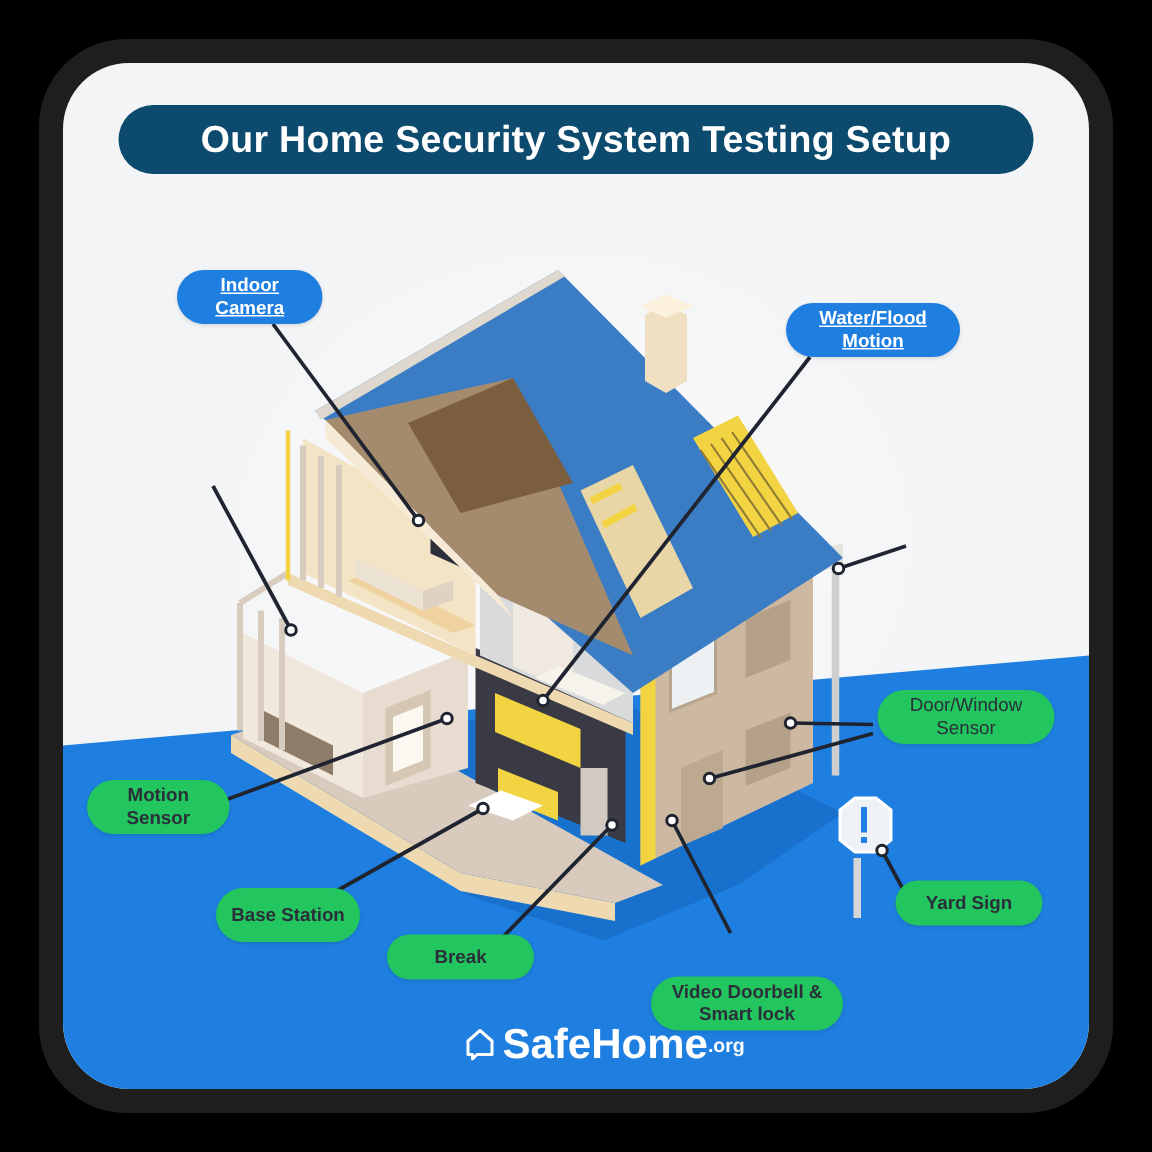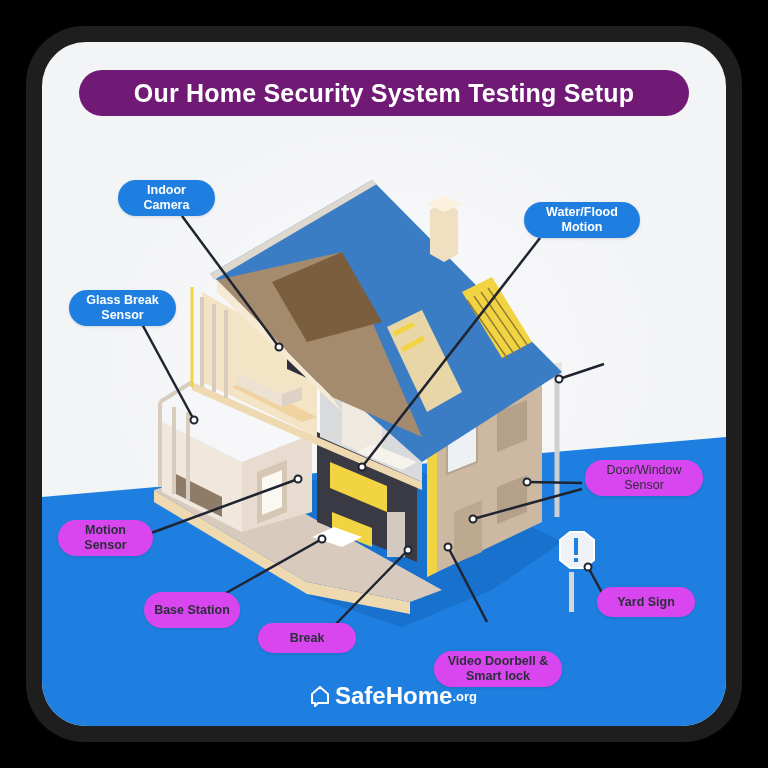--- a/index.html
+++ b/index.html
@@ -15,41 +15,41 @@
       border-radius: 44px; overflow: hidden; background: #f3f4f6;
     }
     .card .bg-glow {
       position: absolute; left: 60px; top: 80px; width: 560px; height: 480px;
       border-radius: 50%; background: radial-gradient(ellipse at center, #fbfbfc 0%, #f3f4f6 70%);
     }
     .floor { position: absolute; left: 0; top: 0; width: 684px; height: 684px; }
 
     .title-pill {
       position: absolute; left: 37px; top: 28px; width: 610px; height: 46px;
-      background: #701a75; border-radius: 23px;
+      background: #0c4a6e; border-radius: 23px;
       display: flex; align-items: center; justify-content: center;
       color: #fff; font-weight: bold; font-size: 25px; letter-spacing: 0.2px;
     }
 
     .house { position: absolute; left: 0; top: 0; width: 684px; height: 684px; }
 
     .label {
       position: absolute; border-radius: 18px; display: flex; align-items: center; justify-content: center;
       text-align: center; font-size: 12.5px; line-height: 15px; font-weight: bold; padding: 0 10px;
       box-shadow: 0 1px 3px rgba(0,0,0,0.12);
     }
-    .label.blue { background: #1e7fe0; color: #fff; }
-    .label.white { background: #d946ef; color: #2b2f3a; }
+    .label.blue { background: #1e7fe0; color: #fff; text-decoration: underline; }
+    .label.white { background: #22c55e; color: #2b2f3a; }
 
     .lines { position: absolute; left: 0; top: 0; width: 684px; height: 684px; pointer-events: none; }
 
     .logo {
       position: absolute; left: 268px; top: 640px; height: 28px; display: flex; align-items: center; color: #fff;
     }
-    .logo .brand { font-size: 24px; font-weight: bold; margin-left: 5px; }
+    .logo .brand { font-size: 28px; font-weight: bold; margin-left: 5px; }
     .logo .tld { font-size: 13px; font-weight: bold; margin-top: 1px; }
   </style>
 </head>
 <body>
 
 <div class="frame"></div>
 
 <div class="card">
   <div class="bg-glow"></div>
 
@@ -171,21 +171,20 @@
       <circle cx="280" cy="497" r="3.5"></circle>
       <circle cx="366" cy="508" r="3.5"></circle>
       <circle cx="406" cy="505" r="3.5"></circle>
       <circle cx="546" cy="525" r="3.5"></circle>
     </g>
   </svg>
 
   <div class="title-pill">Our Home Security System Testing Setup</div>
 
   <div class="label blue" style="left:76px; top:138px; width:97px; height:36px;">Indoor Camera</div>
-  <div class="label blue" style="left:27px; top:248px; width:107px; height:36px;">Glass Break Sensor</div>
   <div class="label blue" style="left:482px; top:160px; width:116px; height:36px;">Water/Flood Motion</div>
   <div class="label white" style="left:543px; top:418px; width:118px; height:36px; font-weight:normal; color:#2b2f3a;">Door/Window Sensor</div>
   <div class="label white" style="left:555px; top:545px; width:98px; height:30px;">Yard Sign</div>
   <div class="label white" style="left:16px; top:478px; width:95px; height:36px;">Motion Sensor</div>
   <div class="label white" style="left:102px; top:550px; width:96px; height:36px;">Base Station</div>
   <div class="label white" style="left:216px; top:581px; width:98px; height:30px;">Break</div>
   <div class="label white" style="left:392px; top:609px; width:128px; height:36px;">Video Doorbell &amp; Smart lock</div>
 
   <div class="logo">
     <svg width="20" height="22" viewBox="0 0 20 22">

